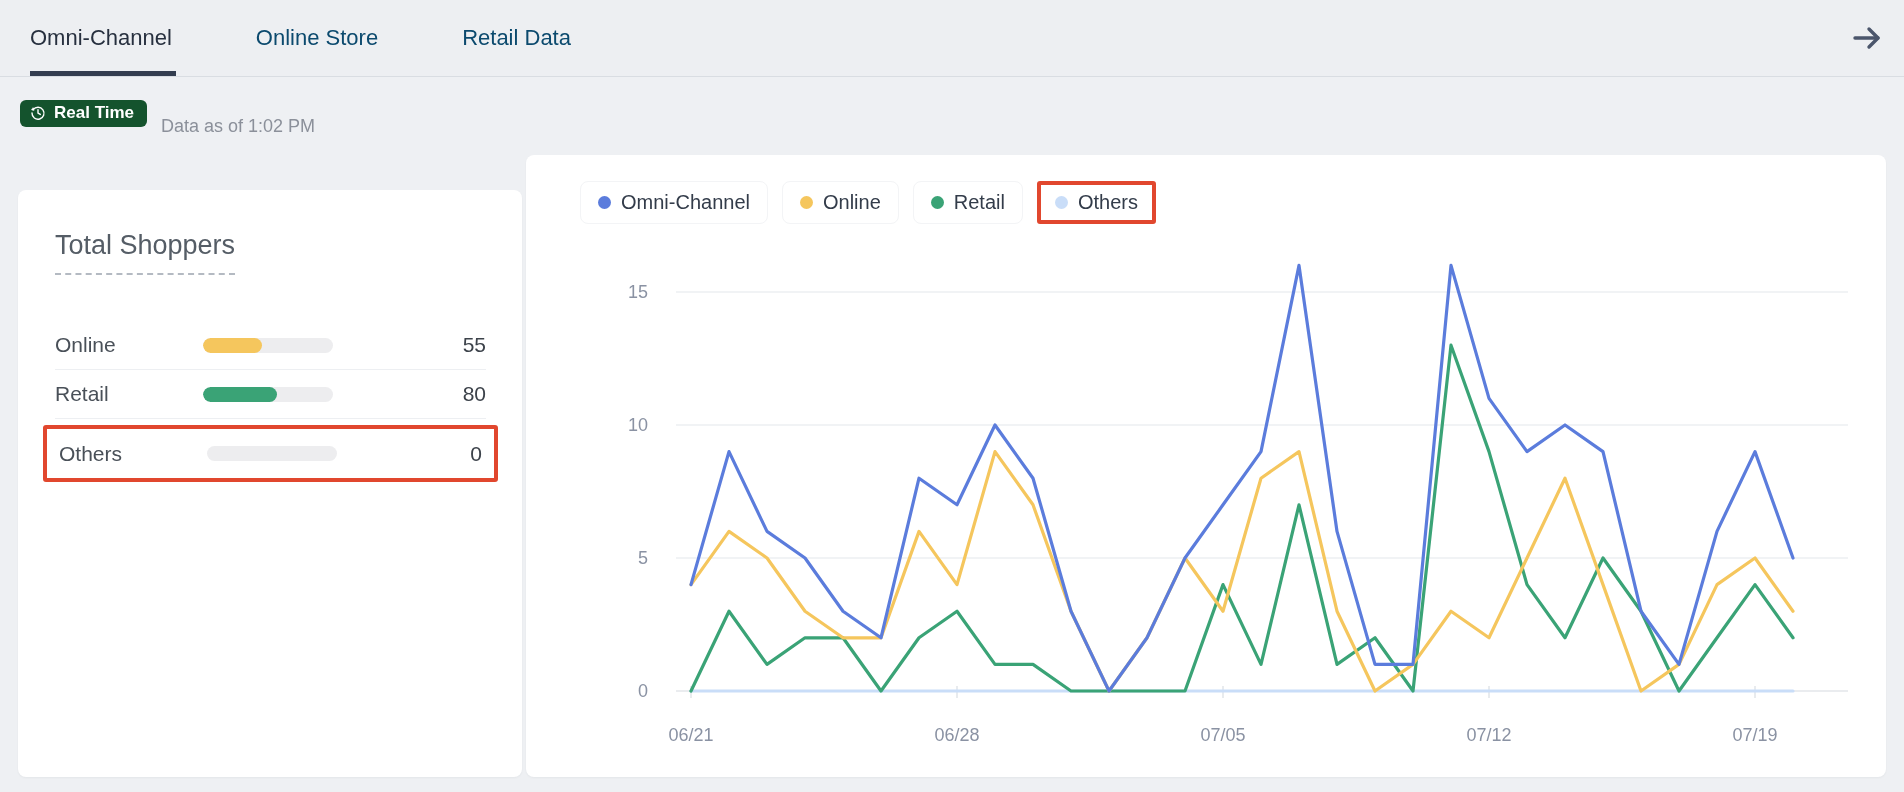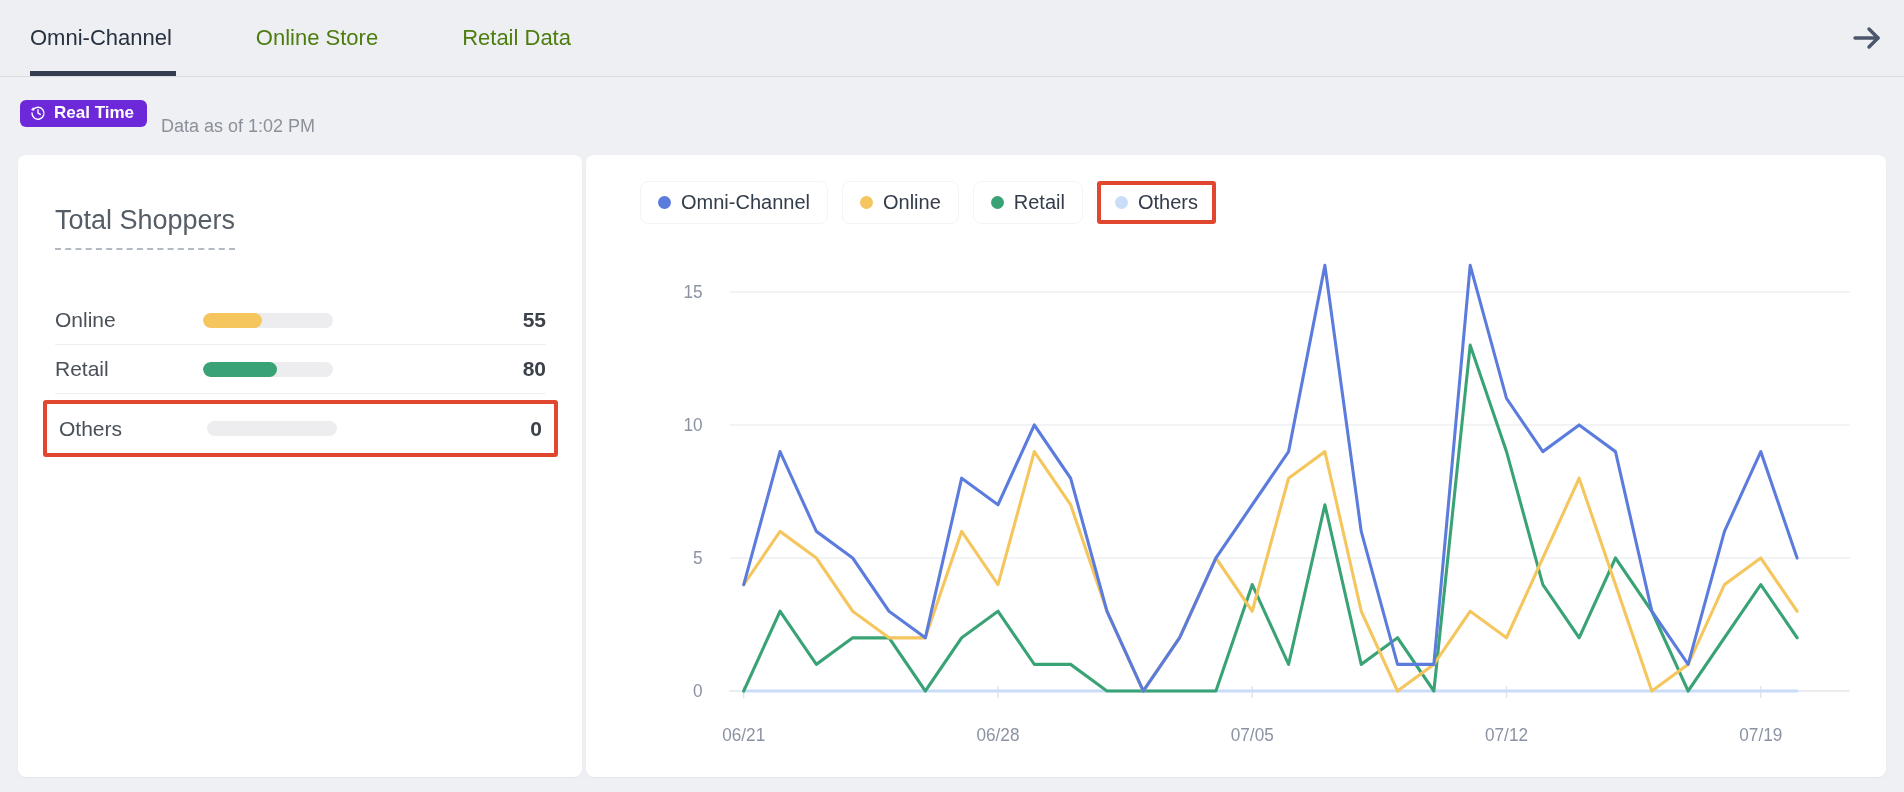--- a/index.html
+++ b/index.html
@@ -4,54 +4,54 @@
 <style>
   * { box-sizing: border-box; margin: 0; padding: 0; }
   html,body { width:1904px; height:792px; overflow:hidden;
     font-family:"Liberation Sans","DejaVu Sans",sans-serif;
     background:#eef0f3; }
 
   
   .tabbar { position:relative; height:77px; background:#edeff2;
     border-bottom:1px solid #d9dde2; padding-left:30px; display:flex; }
   .tab { position:relative; display:flex; align-items:center;
-    margin-right:84px; font-size:22px; color:#4d7c0f; cursor:pointer; }
+    margin-right:84px; font-size:22px; color:#0c4a6e; cursor:pointer; }
   .tab.active { color:#27303f; }
   .tab.active::after { content:""; position:absolute; left:0; right:-4px;
     bottom:0; height:5px; background:#333d4f; }
   .tabbar-arrow { position:absolute; right:22px; top:50%;
     transform:translateY(-50%); width:30px; height:28px; cursor:pointer; }
 
   
   .status-row { display:flex; align-items:center; height:78px;
     padding:0 0 6px 20px; }
   .rt-badge { display:inline-flex; align-items:center; gap:8px;
-    background:#6d28d9; color:#fff; font-size:17px; font-weight:bold;
+    background:#14532d; color:#fff; font-size:17px; font-weight:bold;
     border-radius:6px; padding:4px 13px 5px 10px; height:27px; }
   .data-asof { margin-left:14px; font-size:18px; color:#8b909a;margin-top:26px; }
 
   
   .main { display:flex; gap:4px; padding:0 18px; height:622px; }
   .card { background:#fff; border-radius:8px;
     box-shadow:0 1px 2px rgba(40,50,60,.05); }
-  .card.left  { width:564px; padding:50px 36px 0 37px; }
+  .card.left  { width:504px; padding:40px 36px 0 37px;margin-top:35px; }
   .card.right { flex:1; position:relative; }
 
   
   .panel-title { display:inline-block; font-size:27px; color:#555d66;
     padding-bottom:12px; border-bottom:2px dashed #b4bac2; }
   .panel-total { margin-top:16px; font-size:45px; font-weight:bold; color:#4b5058; }
   .stat-rows { margin-top:46px; }
   .stat-row { display:flex; align-items:center; height:49px; }
   .stat-row.bordered { border-bottom:1px solid #edeff2; }
   .stat-label { width:148px; font-size:21px; color:#495058; }
   .bar-track { width:130px; height:15px; border-radius:8px; background:#ededef;
     overflow:hidden; }
   .bar-fill { display:block; height:100%; border-radius:8px; }
-  .stat-value { margin-left:auto; font-size:21px; font-weight:bold; color:#3c424a; }
+  .stat-value { margin-left:auto; font-size:21px; font-weight:normal; color:#3c424a; }
   .others-box { border:4px solid #e1472e; border-radius:3px;
     margin:6px -12px 0 -12px; padding:0 12px; }
 
   
   .legend { position:absolute; top:26px; left:54px; display:flex;
     align-items:center; gap:14px; z-index:2; }
   .legend-chip { display:flex; align-items:center; gap:10px;
     background:#fff; border:1px solid #f3f4f6; border-radius:8px;
     padding:9px 17px; font-size:20px; color:#333c4a; }
   .legend-chip.flagged { border:4px solid #e1472e; border-radius:3px; padding:6px 14px; }

